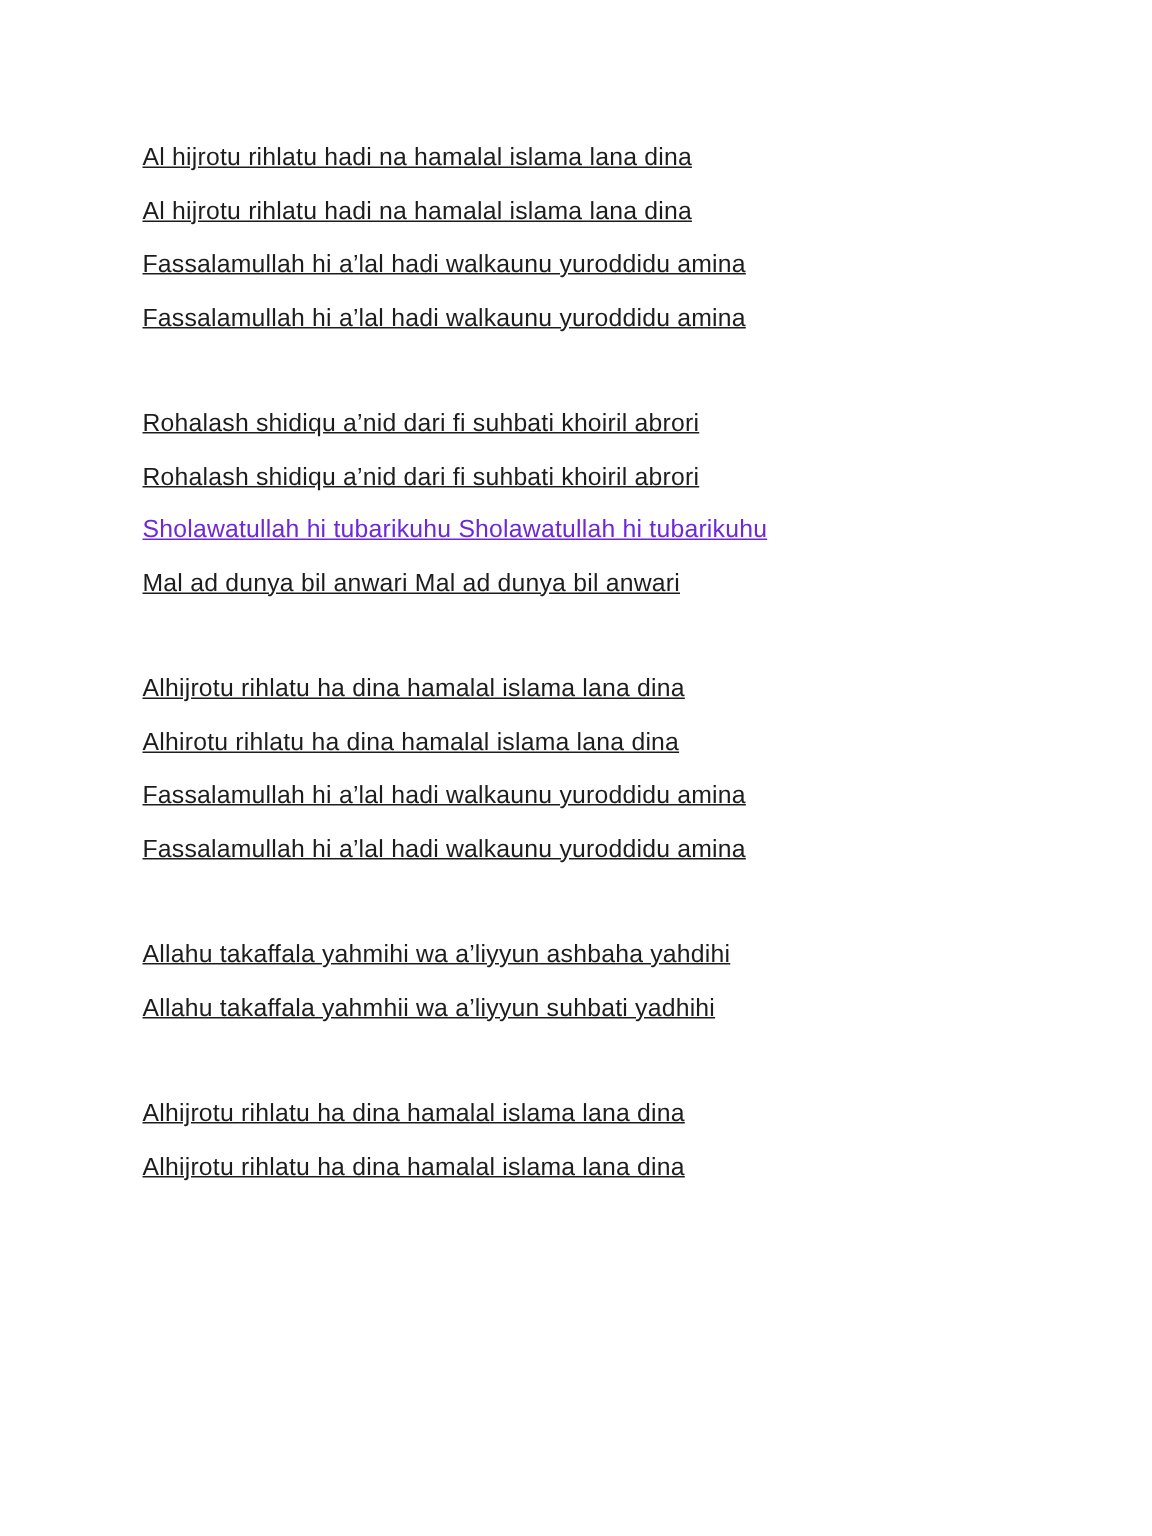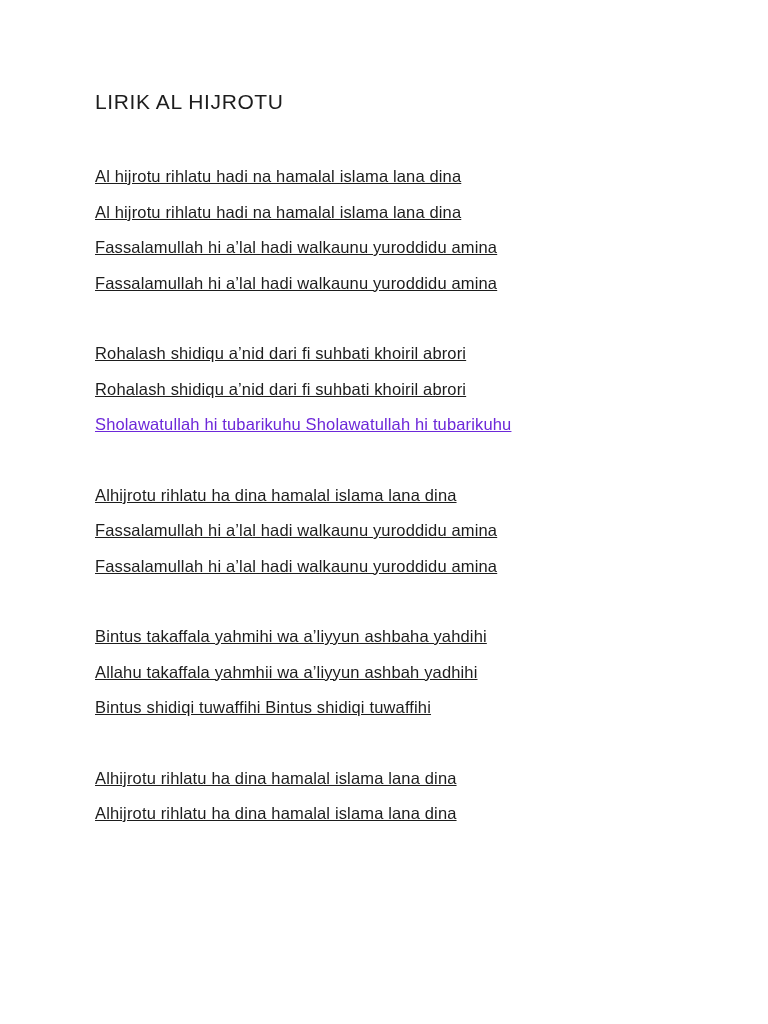--- a/index.html
+++ b/index.html
@@ -34,45 +34,45 @@
     color: #1d1d1d;
     white-space: nowrap;
     text-decoration: underline;
   }
 </style>
 </head>
 <body style="background: rgb(255, 255, 255);">
 
 <div class="page">
 
-  <h1 class="doc-title" style="color: rgb(29, 29, 29);">LIRIK AL HIJROTU</h1>
 
   <div class="stanza">
     <p style="color: rgb(29, 29, 29);">Al hijrotu rihlatu hadi na hamalal islama lana dina</p>
     <p style="color: rgb(29, 29, 29);">Al hijrotu rihlatu hadi na hamalal islama lana dina</p>
     <p style="color: rgb(29, 29, 29);">Fassalamullah hi a’lal hadi walkaunu yuroddidu amina</p>
     <p style="color: rgb(29, 29, 29);">Fassalamullah hi a’lal hadi walkaunu yuroddidu amina</p>
   </div>
 
   <div class="stanza">
     <p style="color: rgb(29, 29, 29);">Rohalash shidiqu a’nid dari fi suhbati khoiril abrori</p>
     <p style="color: rgb(29, 29, 29);">Rohalash shidiqu a’nid dari fi suhbati khoiril abrori</p>
     <p style="color: #6d28d9;">Sholawatullah hi tubarikuhu Sholawatullah hi tubarikuhu</p>
+    <p style="color: rgb(29, 29, 29);">Mal ad dunya bil anwari Mal ad dunya bil anwari</p>
   </div>
 
   <div class="stanza">
     <p style="color: rgb(29, 29, 29);">Alhijrotu rihlatu ha dina hamalal islama lana dina</p>
+    <p style="color: rgb(29, 29, 29);">Alhirotu rihlatu ha dina hamalal islama lana dina</p>
     <p style="color: rgb(29, 29, 29);">Fassalamullah hi a’lal hadi walkaunu yuroddidu amina</p>
     <p style="color: rgb(29, 29, 29);">Fassalamullah hi a’lal hadi walkaunu yuroddidu amina</p>
   </div>
 
   <div class="stanza">
-    <p style="color: rgb(29, 29, 29);">Bintus takaffala yahmihi wa a’liyyun ashbaha yahdihi</p>
-    <p style="color: rgb(29, 29, 29);">Allahu takaffala yahmhii wa a’liyyun ashbah yadhihi</p>
-    <p style="color: rgb(29, 29, 29);">Bintus shidiqi tuwaffihi Bintus shidiqi tuwaffihi</p>
+    <p style="color: rgb(29, 29, 29);">Allahu takaffala yahmihi wa a’liyyun ashbaha yahdihi</p>
+    <p style="color: rgb(29, 29, 29);">Allahu takaffala yahmhii wa a’liyyun suhbati yadhihi</p>
   </div>
 
   <div class="stanza">
     <p style="color: rgb(29, 29, 29);">Alhijrotu rihlatu ha dina hamalal islama lana dina</p>
     <p style="color: rgb(29, 29, 29);">Alhijrotu rihlatu ha dina hamalal islama lana dina</p>
   </div>
 
 </div>
 
 </body></html>

